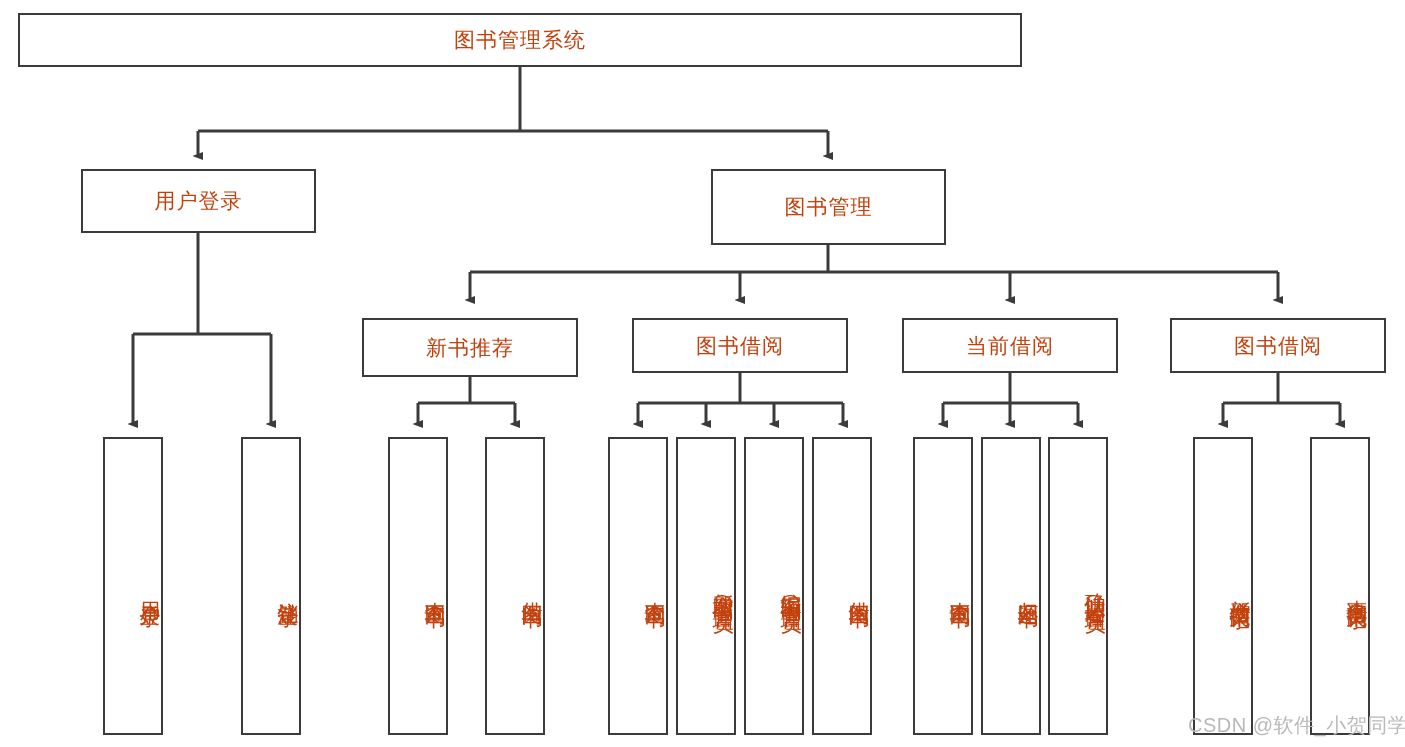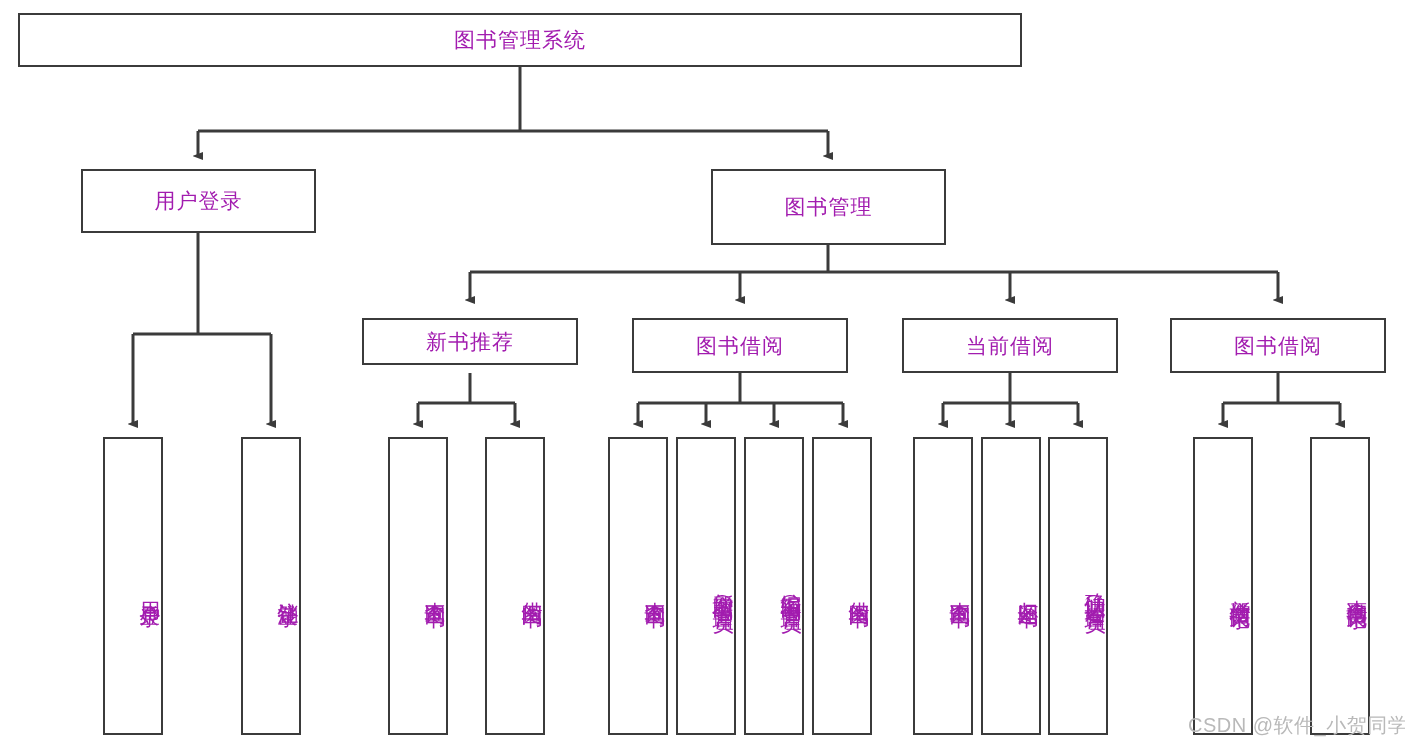--- a/index.html
+++ b/index.html
@@ -25,21 +25,21 @@
     height: 747px;
   }
   .node {
     position: absolute;
     box-sizing: border-box;
     border: 2px solid #3b3b3b;
     background: #ffffff;
     display: flex;
     align-items: center;
     justify-content: center;
-    color: #a21caf;
+    color: #c2410c;
   }
   .node.horiz {
     font-size: 21px;
     letter-spacing: 1px;
   }
   .node.vert {
     writing-mode: vertical-rl;
     text-orientation: upright;
     font-size: 21px;
     letter-spacing: 2px;
@@ -126,21 +126,21 @@
     <span>图书管理系统</span>
   </div>
 
   <div class="node horiz" style="left:81px; top:169px; width:235px; height:64px;">
     <span>用户登录</span>
   </div>
   <div class="node horiz" style="left:711px; top:169px; width:235px; height:76px;">
     <span>图书管理</span>
   </div>
 
-  <div class="node horiz" style="left:362px; top:318px; width:216px; height:47px;">
+  <div class="node horiz" style="left:362px; top:318px; width:216px; height:59px;">
     <span>新书推荐</span>
   </div>
   <div class="node horiz" style="left:632px; top:318px; width:216px; height:55px;">
     <span>图书借阅</span>
   </div>
   <div class="node horiz" style="left:902px; top:318px; width:216px; height:55px;text-align:right;">
     <span>当前借阅</span>
   </div>
   <div class="node horiz" style="left:1170px; top:318px; width:216px; height:55px;">
     <span>图书借阅</span>

